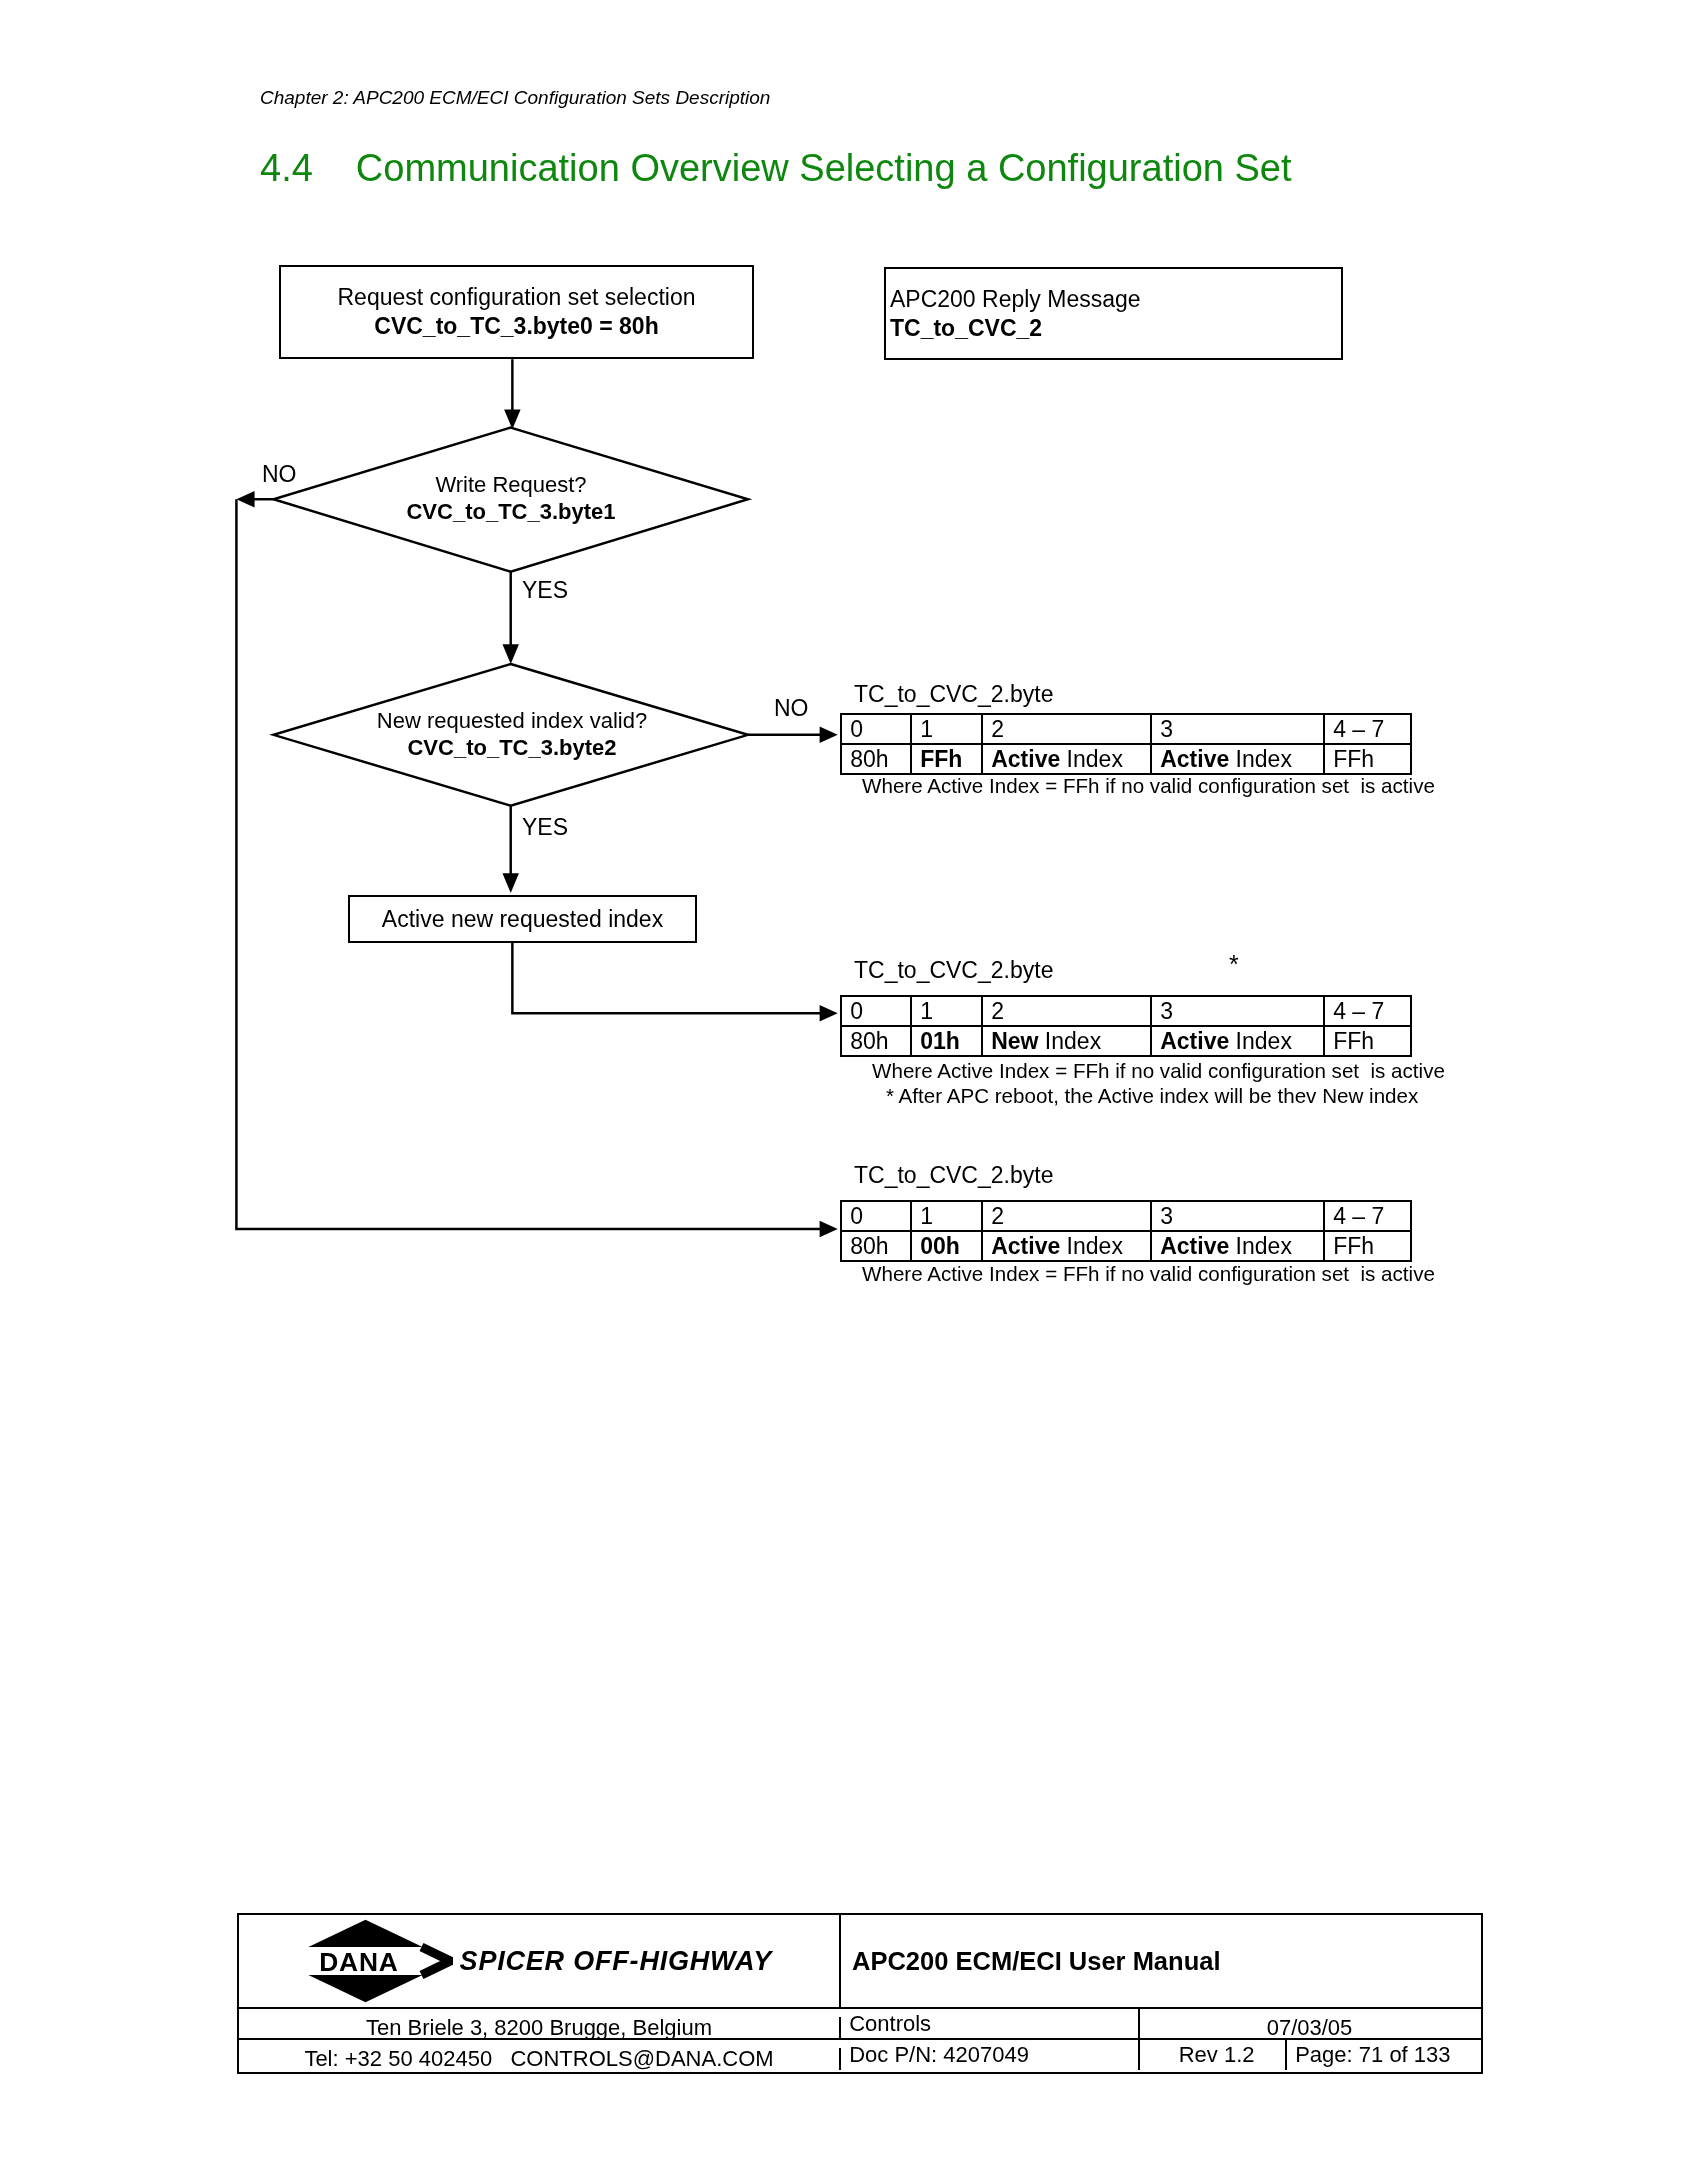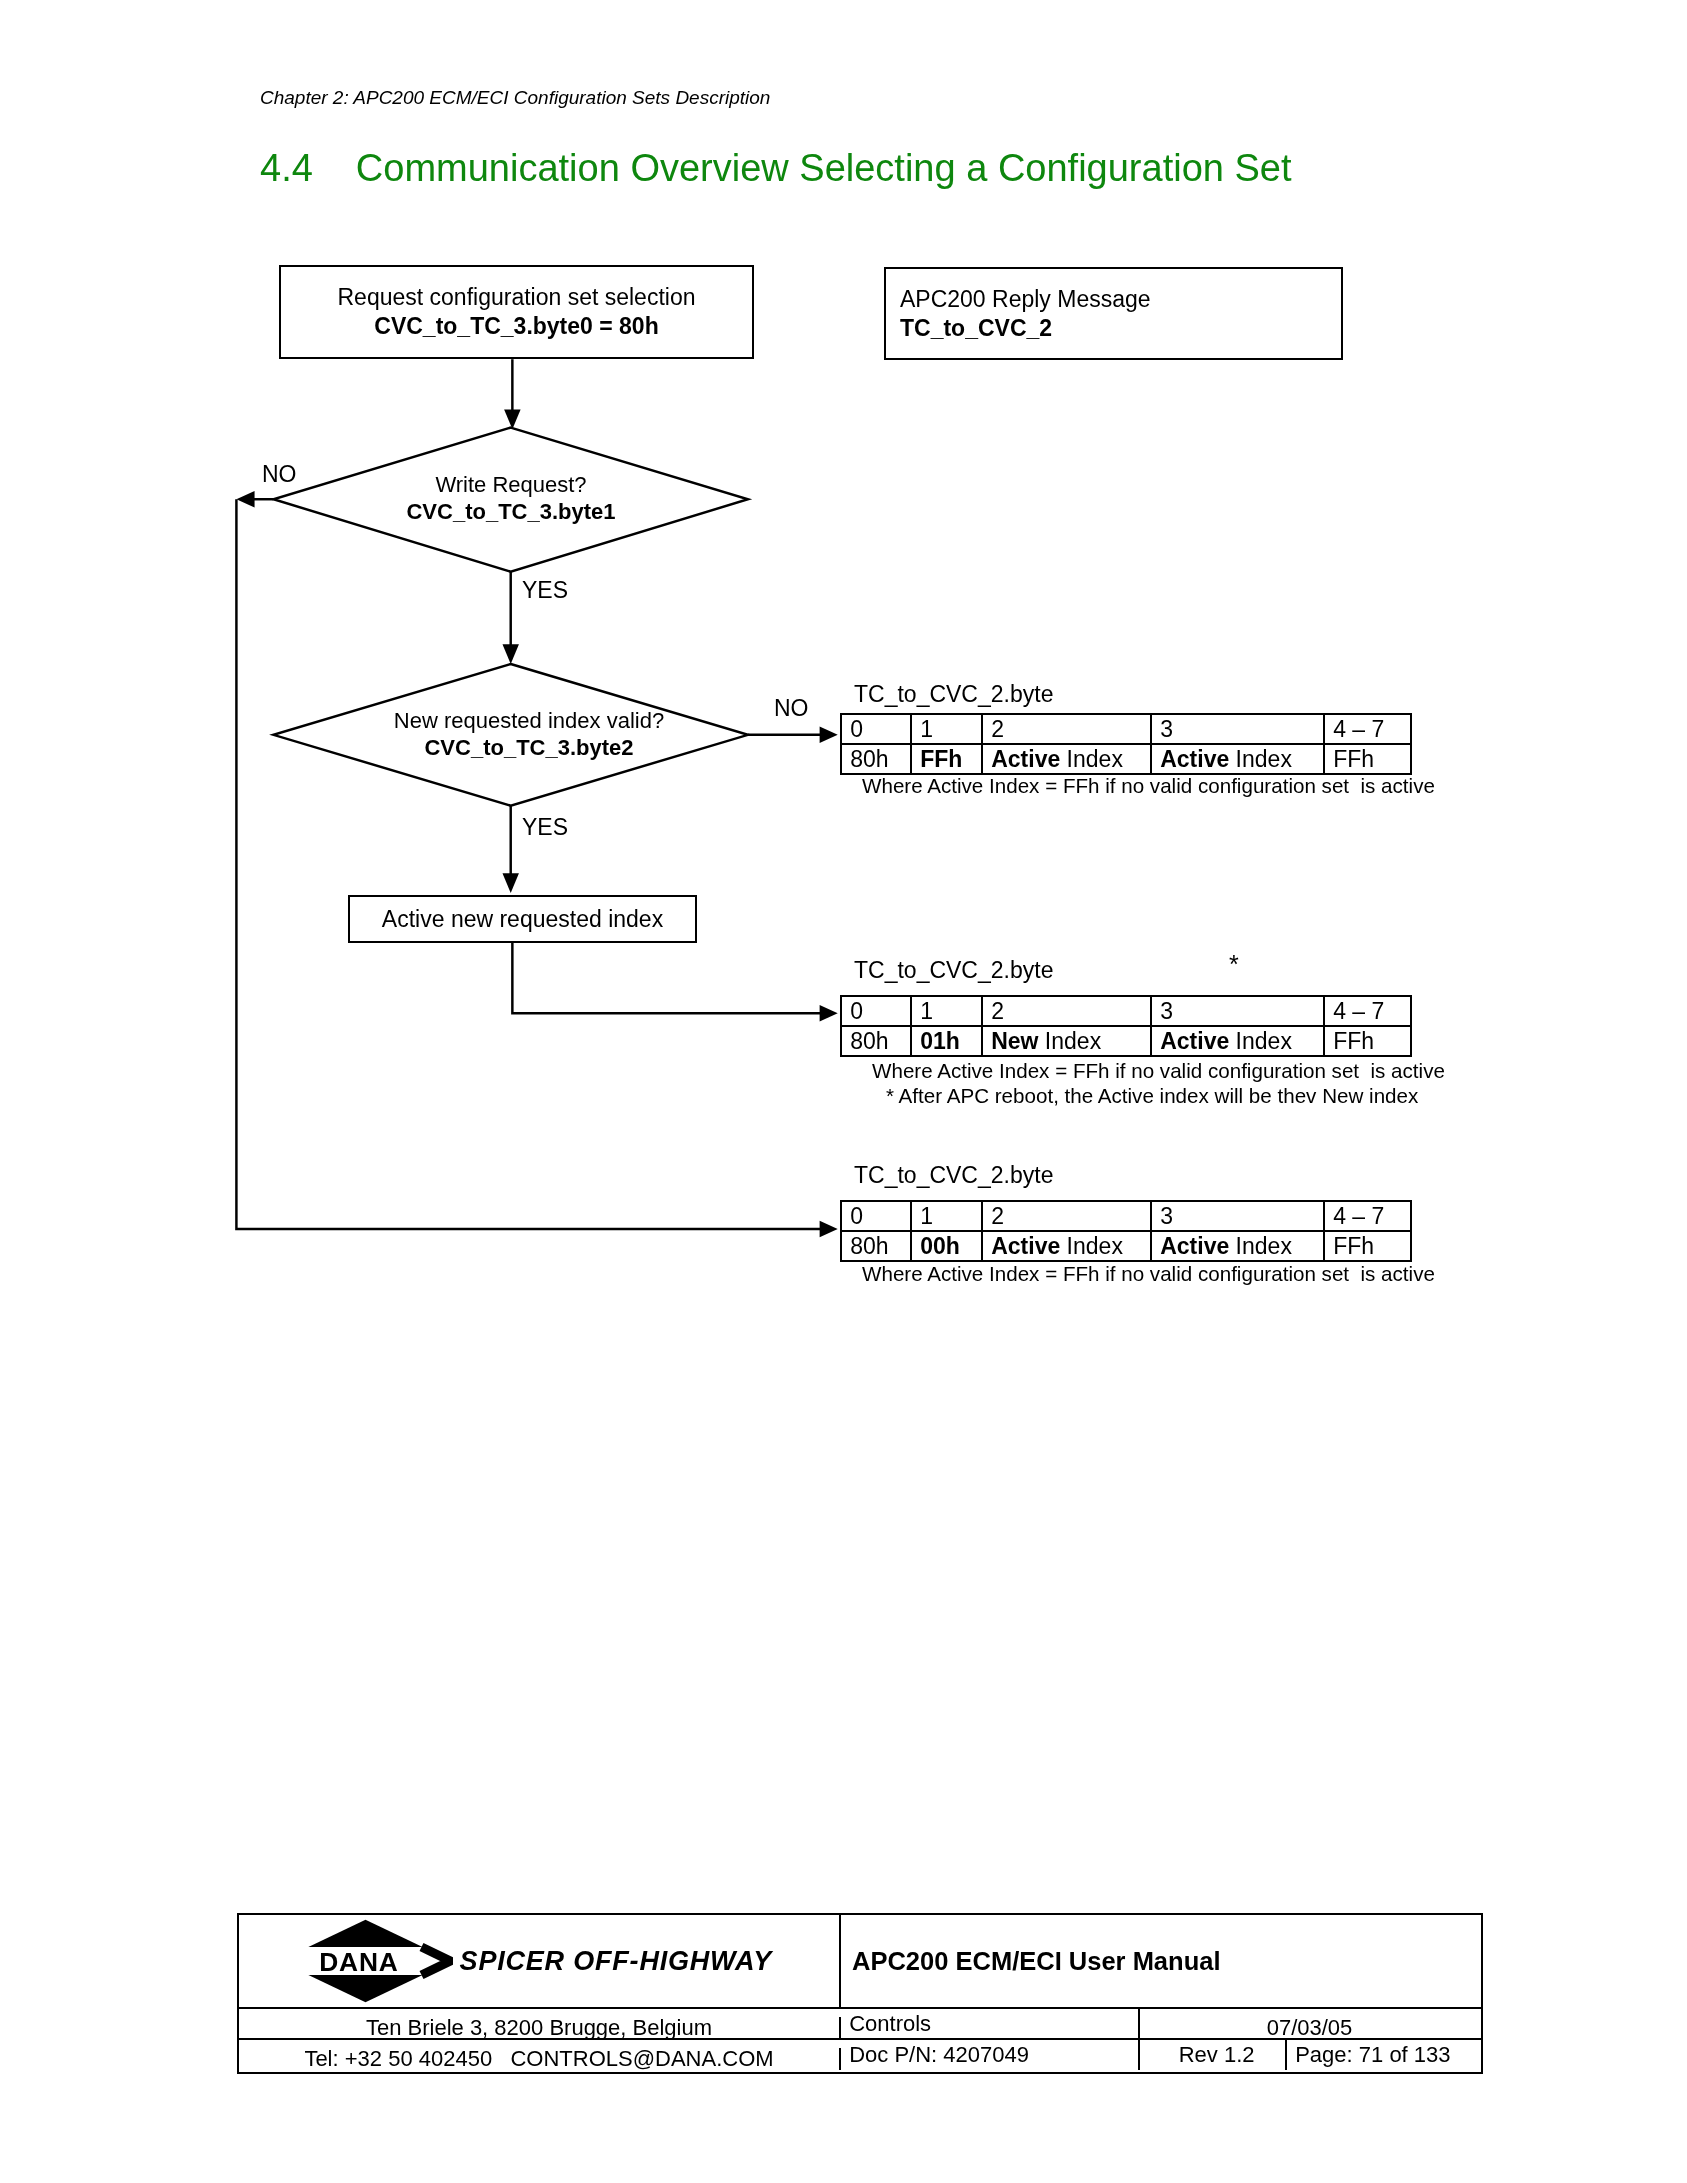--- a/index.html
+++ b/index.html
@@ -71,31 +71,31 @@
 
     <polyline points="622,1144 622,1230 997,1230" fill="none" stroke="#000" stroke-width="3"></polyline>
     <polygon points="1017,1230 995,1220 995,1240" fill="#000"></polygon>
   </svg>
 
   <div class="abs fc-box center-txt" style="left:279px;top:265px;width:475px;height:94px;">
     <span class="ln">Request configuration set selection</span>
     <span class="ln bold">CVC_to_TC_3.byte0 = 80h</span>
   </div>
 
-  <div class="abs fc-box" style="left:884px;top:267px;width:459px;height:93px;display:flex;flex-direction:column;justify-content:center;padding-left:14px;">
+  <div class="abs fc-box" style="left:884px;top:267px;width:459px;height:93px;display:flex;flex-direction:column;justify-content:center;padding-left:4px;">
     <span class="ln">APC200 Reply Message</span>
     <span class="ln bold">TC_to_CVC_2</span>
   </div>
 
   <div class="dia-txt" style="left:305px;top:471px;width:412px;">
     <div>Write Request?</div>
     <div class="bold">CVC_to_TC_3.byte1</div>
   </div>
 
-  <div class="dia-txt" style="left:323px;top:707px;width:412px;">
+  <div class="dia-txt" style="left:306px;top:707px;width:412px;">
     <div>New requested index valid?</div>
     <div class="bold">CVC_to_TC_3.byte2</div>
   </div>
 
   <div class="abs fc-label" style="left:262px;top:461px;">NO</div>
   <div class="abs fc-label" style="left:522px;top:577px;">YES</div>
   <div class="abs fc-label" style="left:774px;top:695px;">NO</div>
   <div class="abs fc-label" style="left:522px;top:814px;">YES</div>
 
   <div class="abs fc-box center-txt" style="left:348px;top:895px;width:349px;height:48px;">

